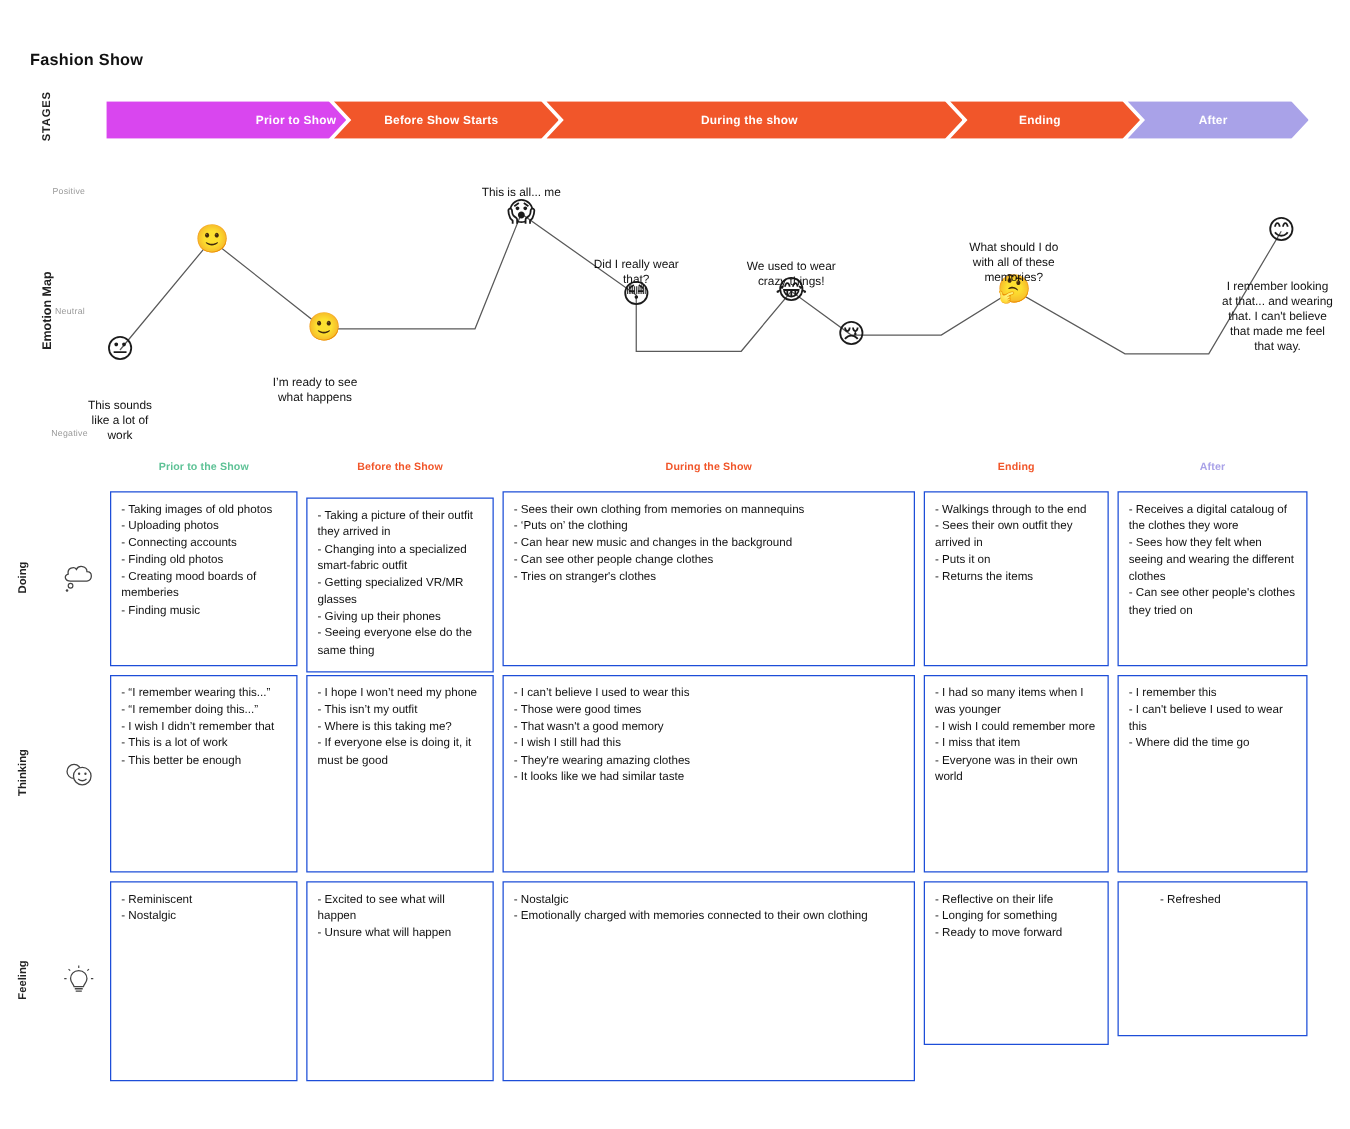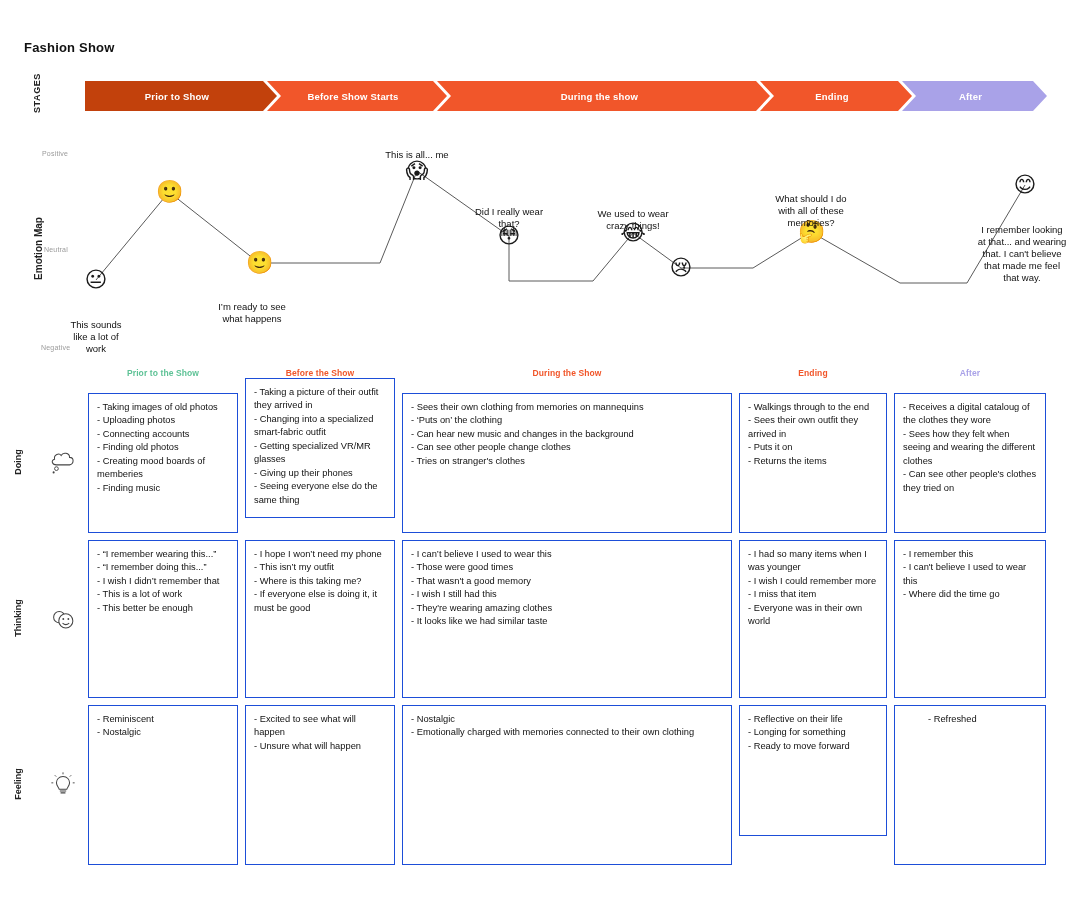--- a/index.html
+++ b/index.html
@@ -91,21 +91,21 @@
 <body>
 
 <div id="root">
 
   <div class="page-title">Fashion Show</div>
 
   <div class="vlabel" id="stages-caption">STAGES</div>
 
 
   <div id="stage-bar">
-      <div class="stage-seg" style="left: 0px; width: 192px; background: #c2410c; z-index: 5; clip-path: polygon(0px 0px, calc(100% - 14px) 0px, 100% 50%, calc(100% - 14px) 100%, 0px 100%, 0px 50%);">
+      <div class="stage-seg" style="left: 0px; width: 192px; background: #d946ef; z-index: 5; clip-path: polygon(0px 0px, calc(100% - 14px) 0px, 100% 50%, calc(100% - 14px) 100%, 0px 100%, 0px 50%); justify-content: flex-end;">
         <span class="stage-label-txt">Prior to Show</span>
       </div>
       <div class="stage-seg" style="left: 182px; width: 180px; background: rgb(241, 86, 42); z-index: 4; clip-path: polygon(0px 0px, calc(100% - 14px) 0px, 100% 50%, calc(100% - 14px) 100%, 0px 100%, 14px 50%);">
         <span class="stage-label-txt">Before Show Starts</span>
       </div>
       <div class="stage-seg" style="left: 352px; width: 333px; background: rgb(241, 86, 42); z-index: 3; clip-path: polygon(0px 0px, calc(100% - 14px) 0px, 100% 50%, calc(100% - 14px) 100%, 0px 100%, 14px 50%);">
         <span class="stage-label-txt">During the show</span>
       </div>
       <div class="stage-seg" style="left: 675px; width: 152px; background: rgb(241, 86, 42); z-index: 2; clip-path: polygon(0px 0px, calc(100% - 14px) 0px, 100% 50%, calc(100% - 14px) 100%, 0px 100%, 14px 50%);">
         <span class="stage-label-txt">Ending</span>
@@ -165,21 +165,21 @@
           <circle cx="6" cy="26" r="1.1" fill="#444"></circle>
         </svg></div>
       <div class="cell" style="left: 88px; width: 150px; top: 25px; height: 140px;">
         <div>- Taking images of old photos
 - Uploading photos
 - Connecting accounts
 - Finding old photos
 - Creating mood boards of memberies
 - Finding music</div>
       </div>
-      <div class="cell" style="left: 245px; width: 150px; top: 10px; height: 140px;">
+      <div class="cell" style="left: 245px; width: 150px; top: 30px; height: 140px;">
         <div>- Taking a picture of their outfit they arrived in
 - Changing into a specialized smart-fabric outfit
 - Getting specialized VR/MR glasses
 - Giving up their phones
 - Seeing everyone else do the same thing</div>
       </div>
       <div class="cell" style="left: 402px; width: 330px; top: 25px; height: 140px;">
         <div>- Sees their own clothing from memories on mannequins
 - ‘Puts on’ the clothing
 - Can hear new music and changes in the background
@@ -253,18 +253,18 @@
       </div>
       <div class="cell" style="left: 402px; width: 330px; top: 337px; height: 160px;">
         <div>- Nostalgic
 - Emotionally charged with memories connected to their own clothing</div>
       </div>
       <div class="cell" style="left: 739px; width: 148px; top: 337px; height: 131px;">
         <div>- Reflective on their life
 - Longing for something
 - Ready to move forward</div>
       </div>
-      <div class="cell" style="left: 894px; width: 152px; top: 337px; height: 160px; padding-left: 33px;">
+      <div class="cell" style="left: 894px; width: 152px; top: 337px; height: 124px; padding-left: 33px;">
         <div>- Refreshed</div>
       </div>
     </div>
 
 </div>
 
 </body></html>

